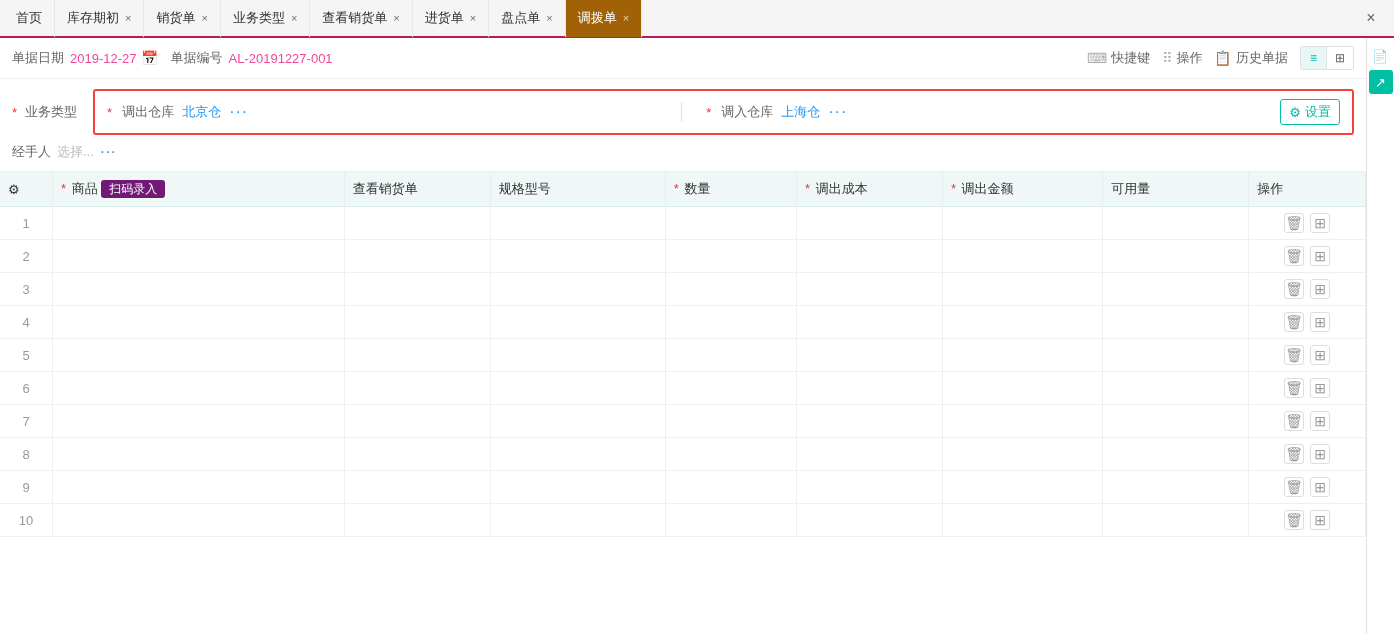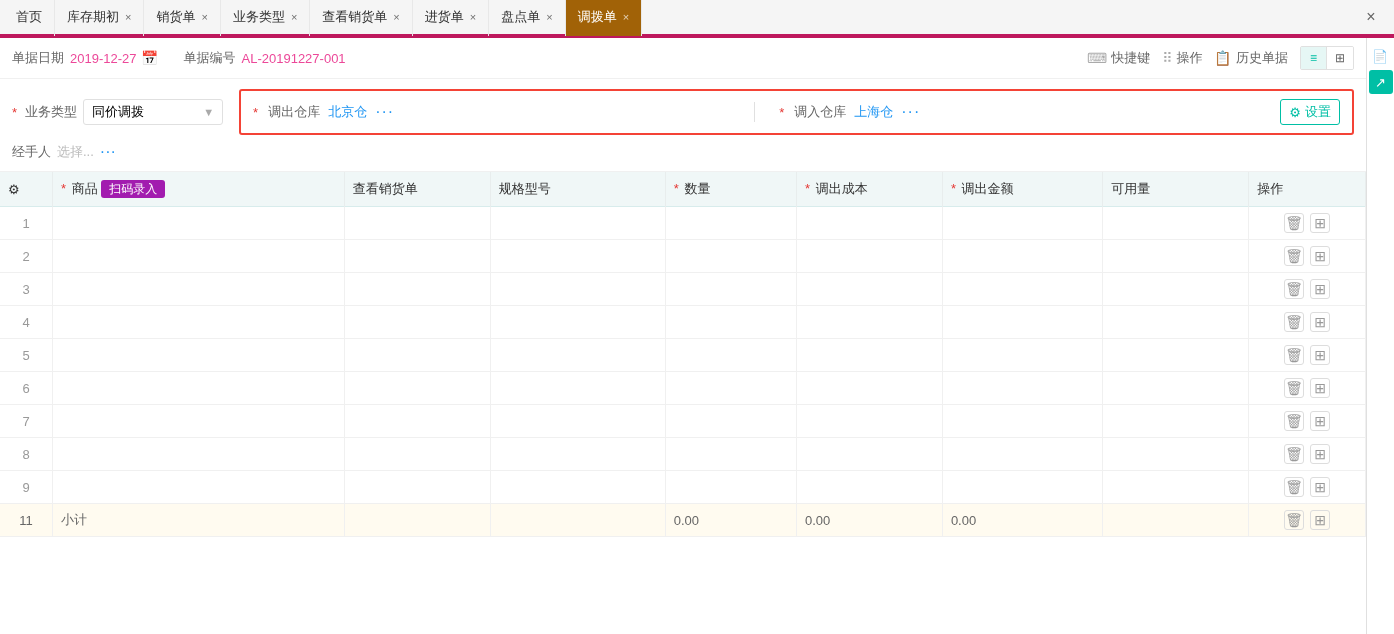--- a/index.html
+++ b/index.html
@@ -4,21 +4,21 @@
   <style>
     * { box-sizing: border-box; margin: 0; padding: 0; font-family: 'Microsoft YaHei', Arial, sans-serif; font-size: 13px; }
     body { background: #fff; overflow: hidden; }
 
     
     .tab-bar {
       display: flex;
       align-items: center;
       height: 38px;
       background: #f5f5f5;
-      border-bottom: 4px solid #be185d;
+      border-bottom: 2px solid #be185d;
       padding: 0 4px;
     }
     .tab {
       display: flex;
       align-items: center;
       padding: 0 12px;
       height: 38px;
       cursor: pointer;
       font-size: 13px;
       color: #333;
@@ -46,21 +46,21 @@
       cursor: pointer;
       font-size: 16px;
       color: #666;
     }
 
     
     .toolbar {
       display: flex;
       align-items: center;
       padding: 8px 12px;
-      gap: 25px;
+      gap: 12px;
       border-bottom: 1px solid #f0f0f0;
       text-align: right;
     }
     .toolbar-item {
       display: flex;
       align-items: center;
       gap: 6px;
       font-size: 13px;
       color: #333;
     }
@@ -238,21 +238,21 @@
       display: inline-flex; align-items: center; justify-content: center;
       cursor: pointer;
       color: #999;
       font-size: 14px;
       border: 1px solid #ddd;
       border-radius: 3px;
     }
 
     
     .scan-btn {
-      background: #a21caf;
+      background: #701a75;
       color: #fff;
       padding: 2px 8px;
       border-radius: 3px;
       font-size: 12px;
       cursor: pointer;
       white-space: nowrap;
       margin-top: 47px;
     }
 
     
@@ -372,24 +372,20 @@
       </div>
     </div>
   </div>
 
   <div class="form-area">
     <div class="form-row">
 
       <div class="form-group">
         <span class="required-star">*</span>
         <span class="form-label">业务类型</span>
-        <div class="form-select-wrapper">
-          <span class="select-value">同价调拨</span>
-          <span class="chevron">▼</span>
-        </div>
       </div>
 
       <div class="highlight-box">
 
         <div class="warehouse-group">
           <span class="required-star">*</span>
           <span class="form-label">调出仓库</span>
           <span class="warehouse-value">北京仓</span>
           <span class="more-btn">···</span>
         </div>
@@ -605,28 +601,28 @@
         <td></td>
         <td></td>
         <td></td>
         <td>
           <div class="action-cell">
             <span class="icon-btn">🗑</span>
             <span class="icon-btn">⊞</span>
           </div>
         </td>
       </tr>
-          <tr class="subtotal-row">
-        <td class="row-num">11</td>
-        <td>小计</td>
-        <td></td>
-        <td></td>
-        <td>0.00</td>
-        <td>0.00</td>
-        <td>0.00</td>
+          <tr>
+        <td class="row-num">10</td>
+        <td></td>
+        <td></td>
+        <td></td>
+        <td></td>
+        <td></td>
+        <td></td>
         <td></td>
         <td>
           <div class="action-cell">
             <span class="icon-btn">🗑</span>
             <span class="icon-btn">⊞</span>
           </div>
         </td>
       </tr>
         </tbody>
     </table>

